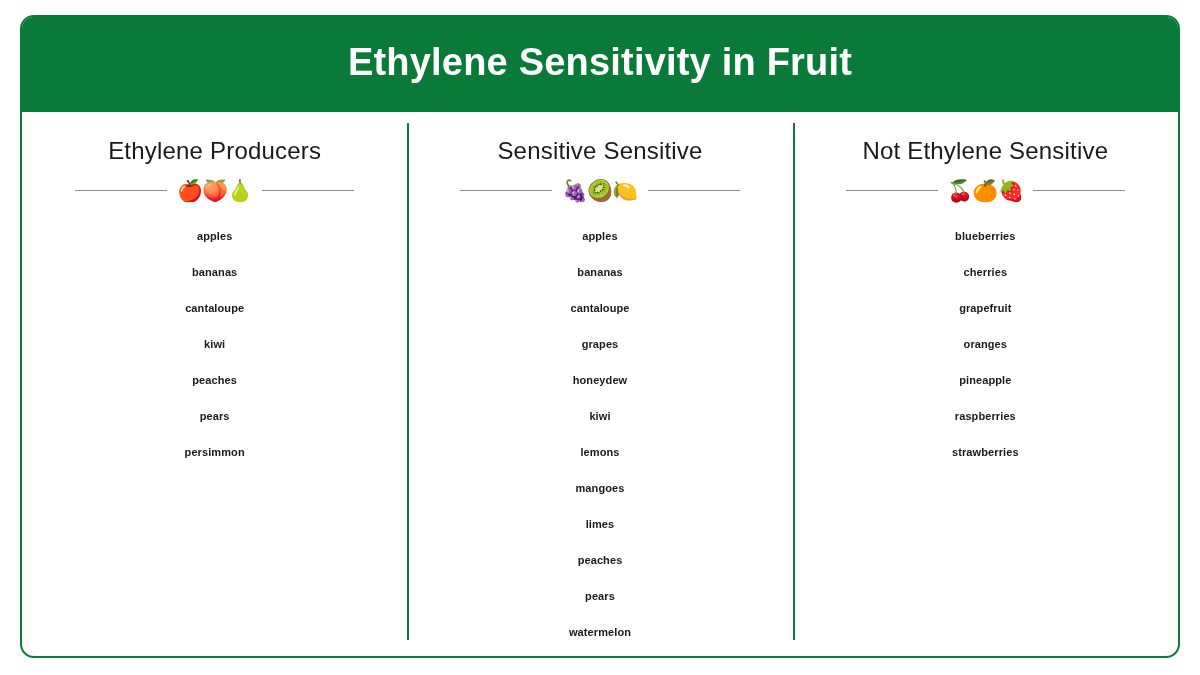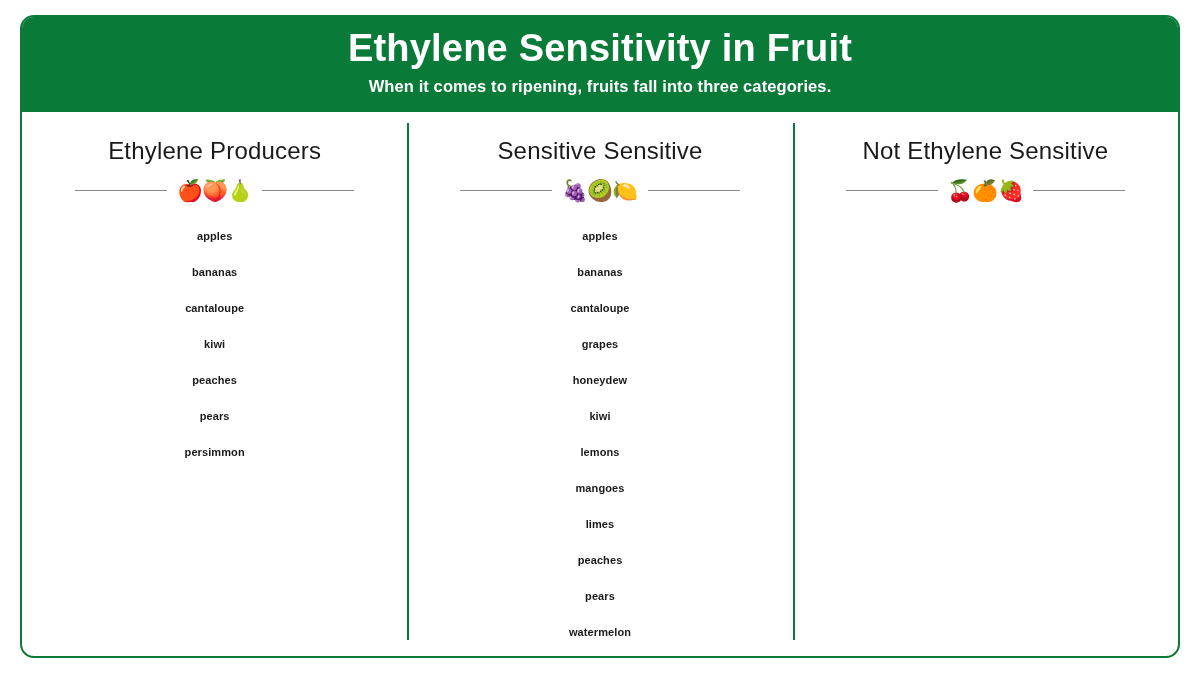--- a/index.html
+++ b/index.html
@@ -150,21 +150,20 @@
   }
 </style>
 </head>
 <body>
 
 <div class="canvas">
   <div class="card">
 
     <div class="banner">
       <div class="banner-title">Ethylene Sensitivity in Fruit</div>
-      <div class="banner-subtitle">When it comes to ripening, fruits fall into three categories.</div>
     </div>
 
     <div class="columns">
 
       <div class="column">
         <div class="col-title">Ethylene Producers</div>
         <div class="col-divider">
           <div class="rule"></div>
           <div class="emoji-group">
             <span class="emoji">🍎</span>
@@ -215,17 +214,26 @@
         <div class="col-title">Not Ethylene Sensitive</div>
         <div class="col-divider">
           <div class="rule"></div>
           <div class="emoji-group">
             <span class="emoji">🍒</span>
             <span class="emoji">🍊</span>
             <span class="emoji">🍓</span>
           </div>
           <div class="rule"></div>
         </div>
+        <ul class="fruit-list">
+          <li class="fruit-item">blueberries</li>
+          <li class="fruit-item">cherries</li>
+          <li class="fruit-item">grapefruit</li>
+          <li class="fruit-item">oranges</li>
+          <li class="fruit-item">pineapple</li>
+          <li class="fruit-item">raspberries</li>
+          <li class="fruit-item">strawberries</li>
+        </ul>
       </div>
 
     </div>
   </div>
 </div>
 
 </body></html>

